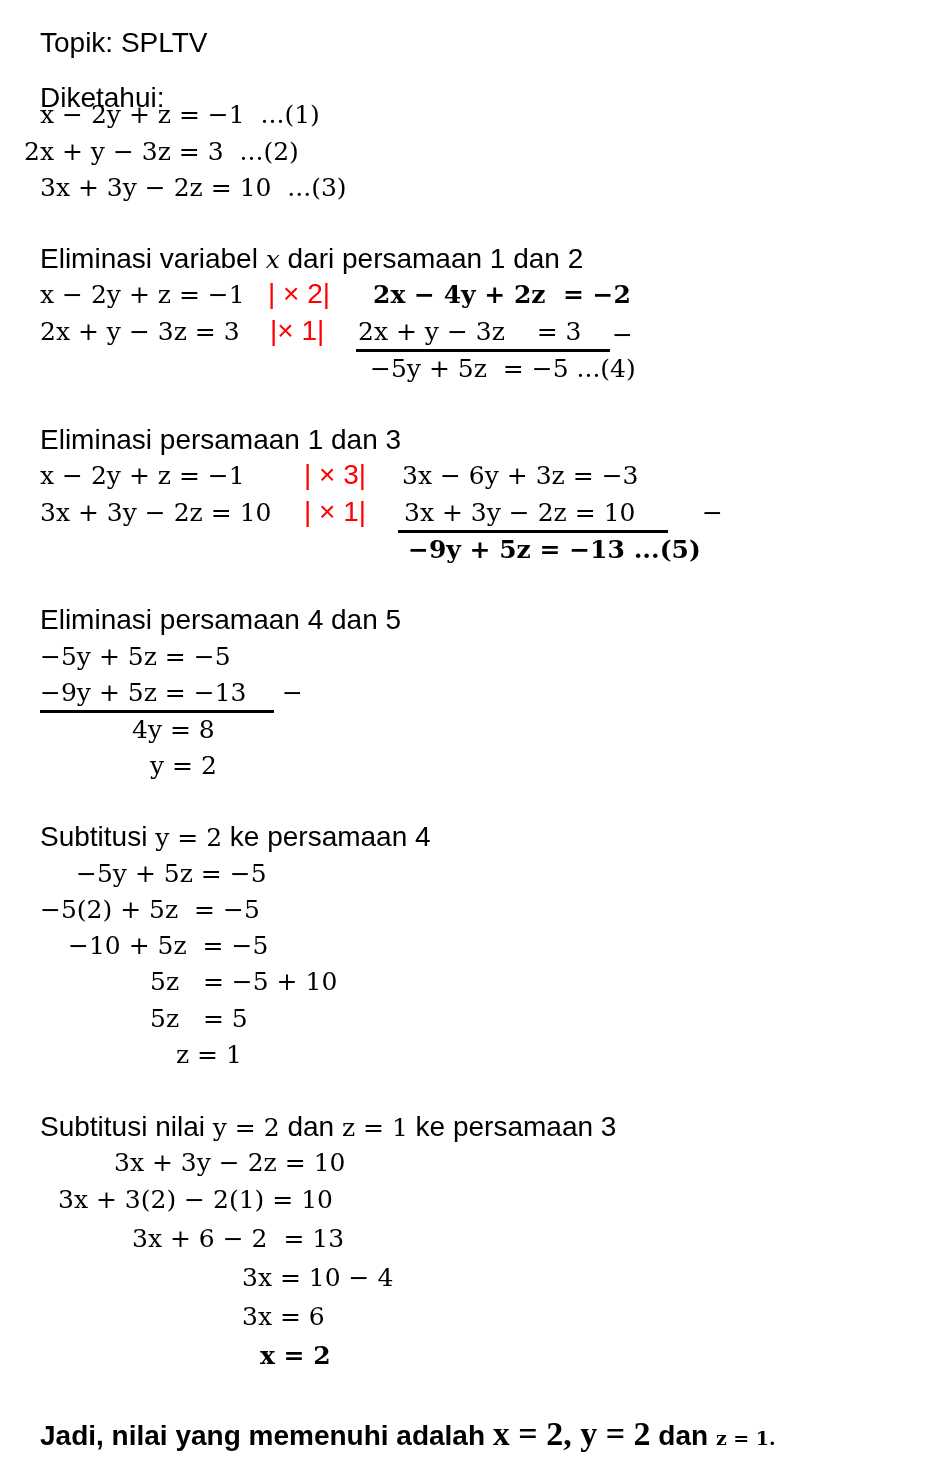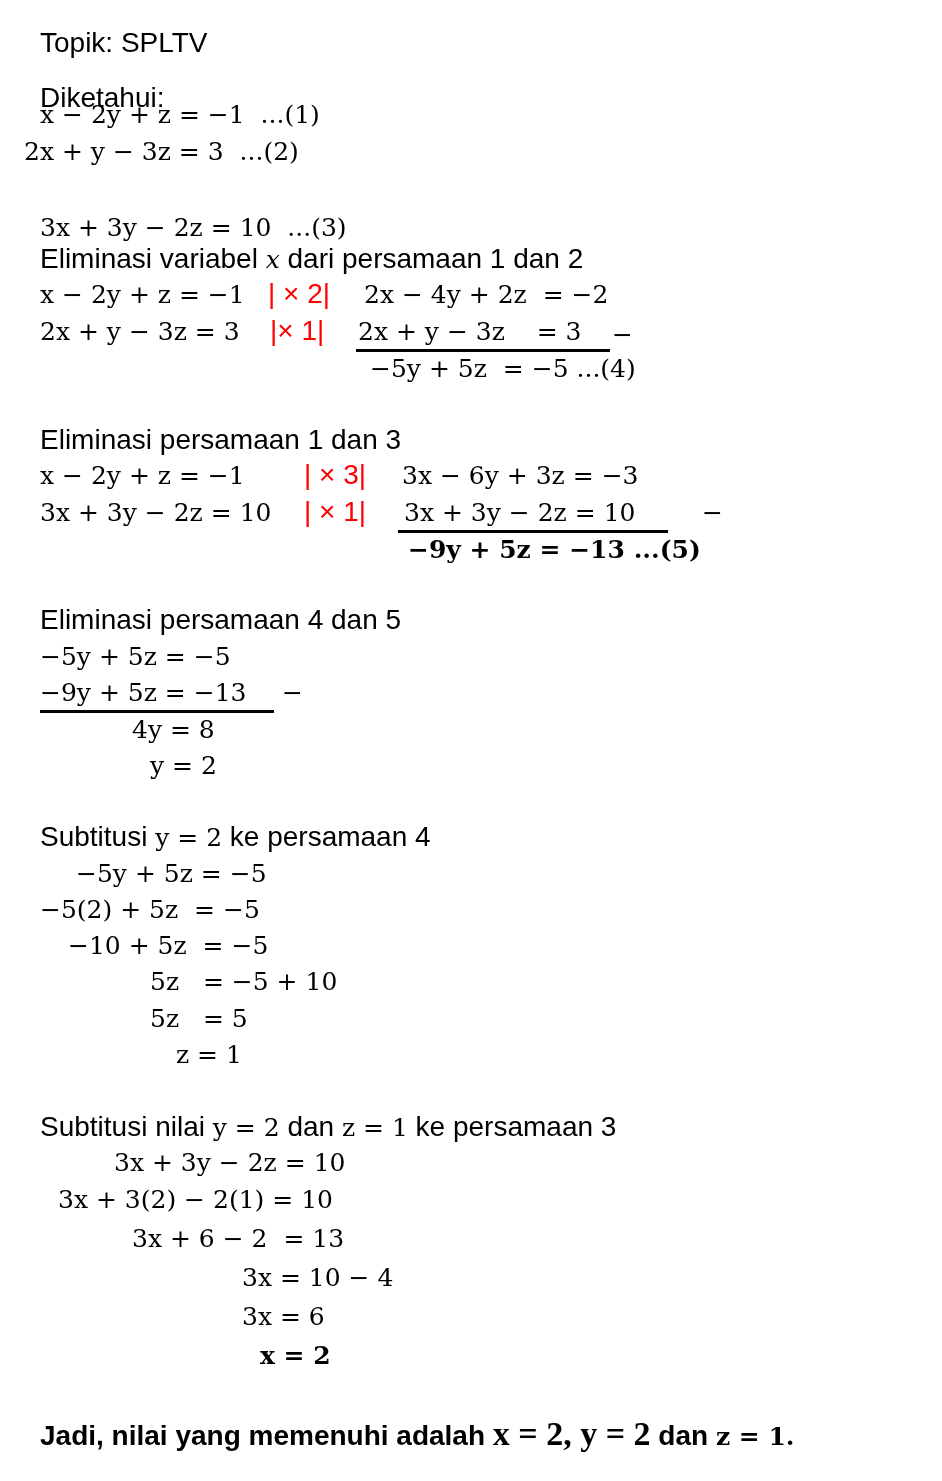--- a/index.html
+++ b/index.html
@@ -11,26 +11,26 @@
     .bold { font-weight: bold; }
   </style>
 </head>
 <body>
 
 <div class="t" style="left:40px; top:26px;">Topik: SPLTV</div>
 <div class="t" style="left:40px; top:61px;margin-top:20px;">Diketahui:</div>
 
 <div class="m" style="left:40px; top:98px;"><span>x − 2y + z = −1</span>  <span>...(1)</span></div>
 <div class="m" style="left:24px; top:135px;"><span>2x + y − 3z = 3</span>  <span>...(2)</span></div>
-<div class="m" style="left:40px; top:171px;margin-top:40px;"><span>3x + 3y − 2z = 10</span>  <span>...(3)</span></div>
+<div class="m" style="left:40px; top:171px;"><span>3x + 3y − 2z = 10</span>  <span>...(3)</span></div>
 
 <div class="t" style="left:40px; top:242px;"><span>Eliminasi variabel </span><span style="font-family:'DejaVu Serif',serif; font-style:italic; font-size:25px;">x</span><span> dari persamaan 1 dan 2</span></div>
 <div class="m" style="left:40px; top:278px;">x − 2y + z = −1</div>
 <div class="m red" style="left:268px; top:277px;">| × 2|</div>
-<div class="m" style="left:364px; top:278px;">2x − 4y + 2z  = −2</div>
+<div class="m" style="left:373px; top:278px;font-weight:bold;">2x − 4y + 2z  = −2</div>
 <div class="m" style="left:40px; top:315px;">2x + y − 3z = 3</div>
 <div class="m red" style="left:270px; top:314px;">|× 1|</div>
 <div class="m" style="left:358px; top:315px;">2x + y − 3z    = 3</div>
 <div class="m" style="left:612px; top:318px;">−</div>
 <div class="rule" style="left:356px; top:349px; width:254px;"></div>
 <div class="m" style="left:370px; top:352px;"><span>−5y + 5z  = −5</span> <span>...(4)</span></div>
 
 <div class="t" style="left:40px; top:423px;">Eliminasi persamaan 1 dan 3</div>
 <div class="m" style="left:40px; top:459px;">x − 2y + z = −1</div>
 <div class="m red" style="left:304px; top:458px;">| × 3|</div>
@@ -59,13 +59,13 @@
 <div class="m" style="left:176px; top:1038px;">z = 1</div>
 
 <div class="t" style="left:40px; top:1110px;"><span>Subtitusi nilai </span><span style="font-family:'DejaVu Serif',serif; font-size:25px;">y = 2</span><span> dan </span><span style="font-family:'DejaVu Serif',serif; font-size:25px;">z = 1</span><span> ke persamaan 3</span></div>
 <div class="m" style="left:114px; top:1146px;">3x + 3y − 2z = 10</div>
 <div class="m" style="left:58px; top:1183px;">3x + 3(2) − 2(1) = 10</div>
 <div class="m" style="left:132px; top:1222px;">3x + 6 − 2  = 13</div>
 <div class="m" style="left:242px; top:1261px;">3x = 10 − 4</div>
 <div class="m" style="left:242px; top:1300px;">3x = 6</div>
 <div class="m" style="left:260px; top:1339px;font-weight:bold;">x = 2</div>
 
-<div class="t bold" style="left:40px; top:1417px;"><span>Jadi, nilai yang memenuhi adalah </span><span style="font-family:Liberation Serif, serif; font-size:34px;">x = 2, y = 2</span><span> dan </span><span style="font-family:'DejaVu Serif',serif; font-size:25px;">z = 1.</span></div>
+<div class="t bold" style="left:40px; top:1417px;"><span>Jadi, nilai yang memenuhi adalah </span><span style="font-family:Liberation Serif, serif; font-size:34px;">x = 2, y = 2</span><span> dan </span><span style="font-family:'DejaVu Serif',serif; font-size:19px;">z = 1.</span></div>
 
 </body></html>

